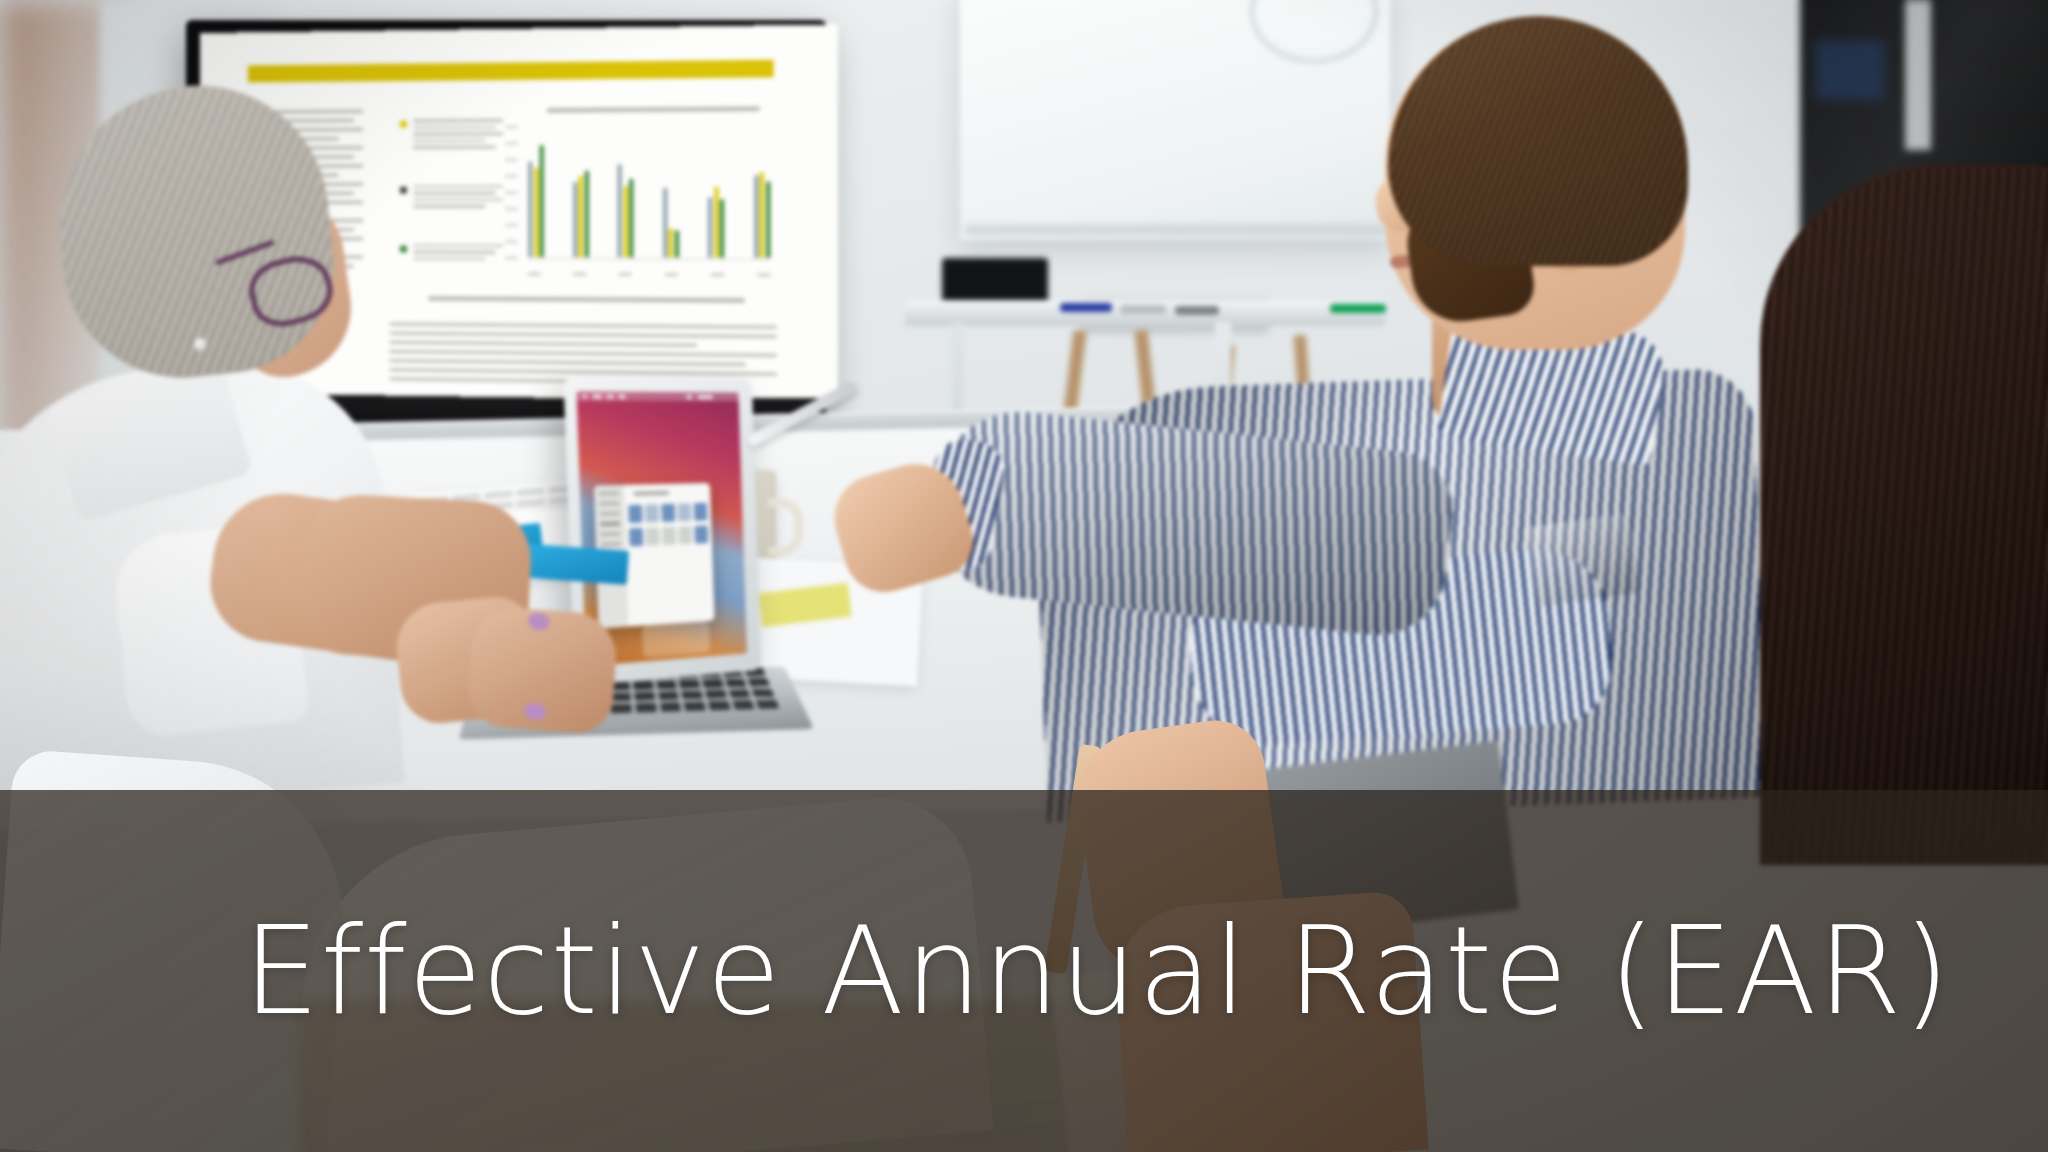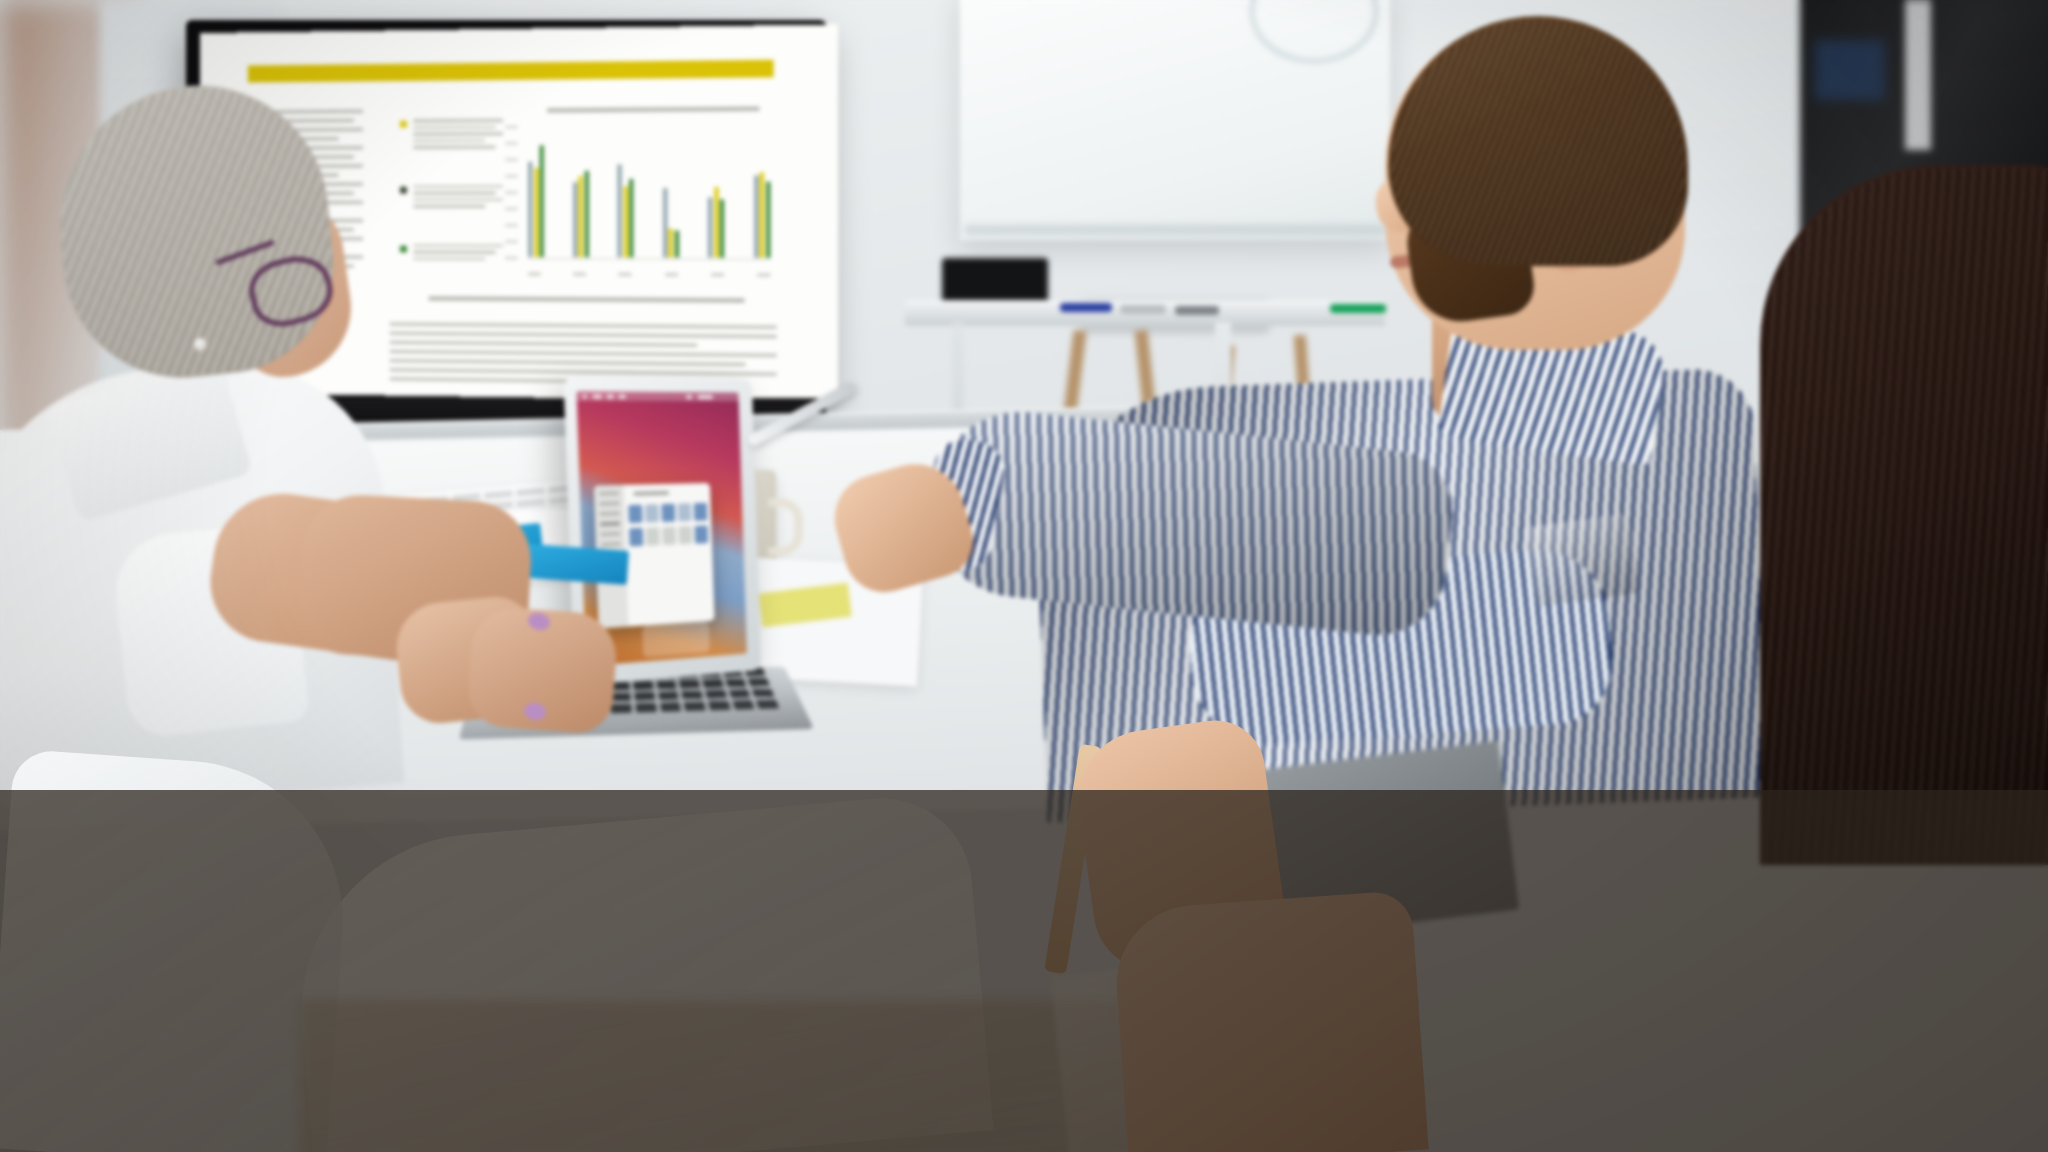--- a/index.html
+++ b/index.html
@@ -1003,14 +1003,17 @@
 
   <div class="layer" id="fg-shirt"></div>
   <div class="layer" id="fg-shirt2"></div>
   <div class="layer" id="fg-table"></div>
   <div class="layer" id="fg-paper"></div>
   <div class="layer" id="fg-pencil"></div>
   <div class="layer" id="fg-hand"></div>
   <div class="layer" id="fg-arm"></div>
 
   <div class="layer" id="overlay-band"></div>
+  <div class="layer" id="overlay-title">
+    <div id="title-text">Effective Annual Rate (EAR)</div>
+  </div>
 
 </div>
 
 </body></html>

